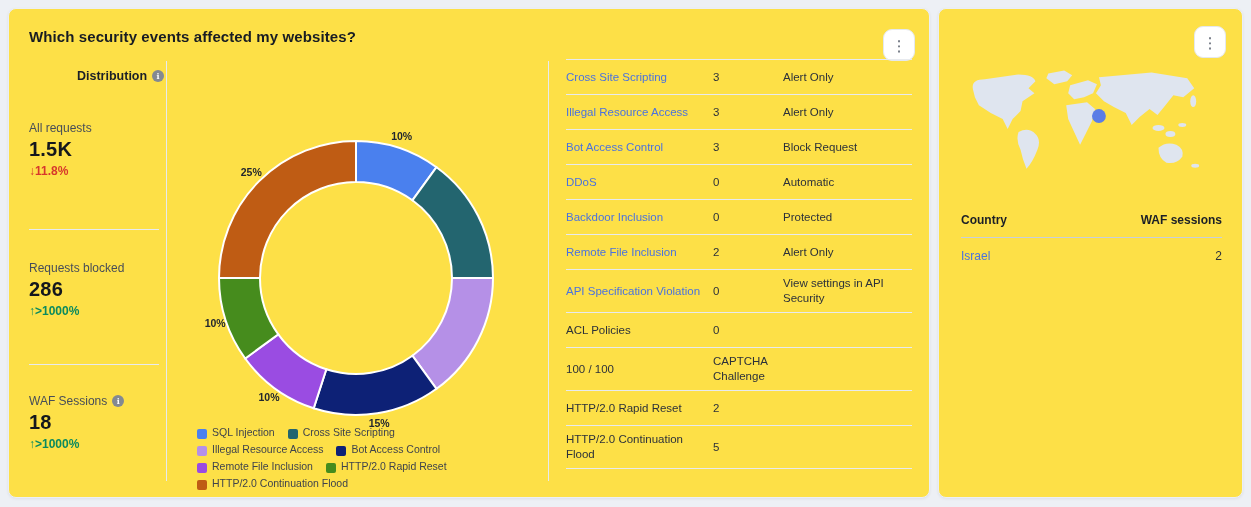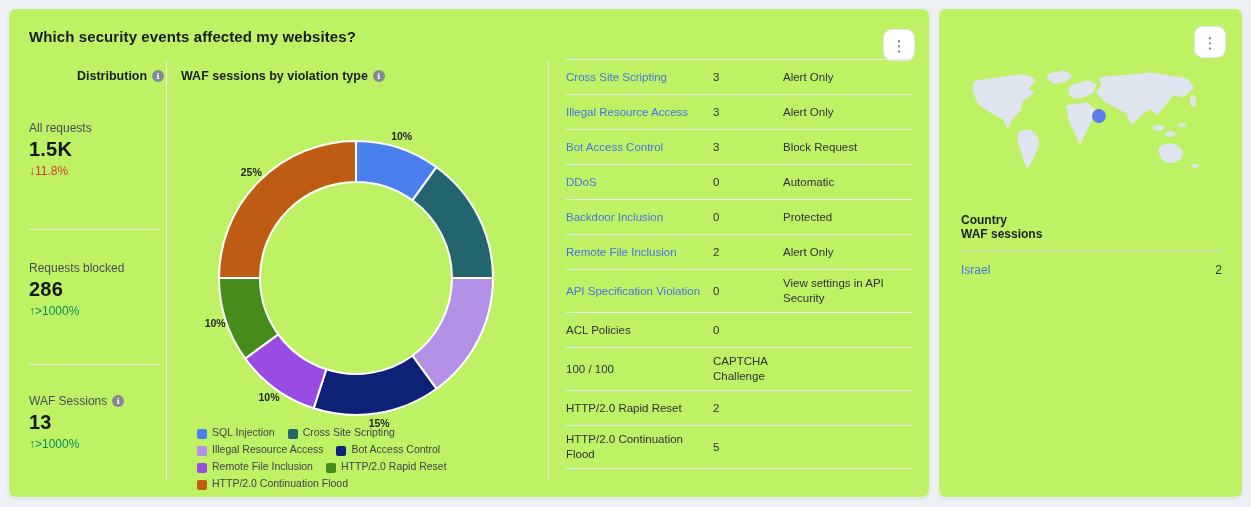--- a/index.html
+++ b/index.html
@@ -1,53 +1,53 @@
 <!DOCTYPE html>
 <html><head>
 <meta charset="utf-8">
 <style>
   * { margin:0; padding:0; box-sizing:border-box; }
   html,body { width:1251px; height:507px; background:#edf0f5; font-family:"Liberation Sans", sans-serif; overflow:hidden; }
-  .card { position:absolute; background:#bef264; border-radius:8px; border:1px solid #eceff4; box-shadow:0 1px 3px rgba(20,30,50,.07); }
+  .card { position:absolute; background:#fde047; border-radius:8px; border:1px solid #eceff4; box-shadow:0 1px 3px rgba(20,30,50,.07); }
   #left-card  { left:8px;  top:8px; width:922px; height:490px; }
   #right-card { left:938px; top:8px; width:305px; height:490px; }
   .card-title { position:absolute; font-size:15px; font-weight:bold; color:#181c23; letter-spacing:.1px; }
   .kebab { position:absolute; width:32px; height:32px; border:1px solid #e4e8ee; border-radius:9px; background:#fff;
            display:flex; align-items:center; justify-content:center; color:#59606e; font-size:15px; line-height:1; cursor:pointer; }
   .info { display:inline-block; width:12px; height:12px; border-radius:50%; background:#838992; color:#fff;
           font-size:8px; font-weight:bold; text-align:center; line-height:12px; vertical-align:1px; margin-left:5px; font-family:"DejaVu Serif", serif; }
   .sec-head { font-size:12.5px; font-weight:bold; color:#1b1f27; }
   .vdiv { position:absolute; width:1px; background:#e7eaef; top:52px; bottom:16px; }
   .hdiv { position:absolute; height:1px; background:#e7eaef; }
   
   .metric { position:absolute; left:20px; width:128px; }
   .metric .lbl { font-size:12px; color:#474d58; margin-bottom:3px; }
   .metric .val { font-size:20px; font-weight:bold; color:#14171d; letter-spacing:.2px; }
-  .metric .delta { font-size:12px; margin-top:3px; font-weight:400; }
+  .metric .delta { font-size:12px; margin-top:3px; font-weight:700; }
   .delta.down { color:#d7382c; }
   .delta.up   { color:#0b8a5e; }
   
   #donut-svg { position:absolute; left:172px; top:100px; }
   .slice-label { font-size:10.5px; font-weight:bold; fill:#23272e; }
   
   #legend { position:absolute; left:188px; top:416px; width:350px; font-size:10.5px; color:#3f434c; line-height:14px; }
   .legend-item { display:inline-flex; align-items:flex-end; margin-right:13px; white-space:nowrap; }
   .legend-swatch { width:10px; height:10px; border-radius:2px; margin-right:5px; flex:0 0 auto; }
   
   #events-table { position:absolute; left:557px; top:50px; width:346px; border-top:1px solid #e7eaef; }
   .ev-row { display:grid; grid-template-columns:147px 70px 1fr; align-items:center; border-bottom:1px solid #e7eaef;
             min-height:35px; padding:6px 0; font-size:11.5px; line-height:15px; color:#2c313a; }
   .ev-name { padding-right:10px; display:flex; align-items:center; }
   .ev-name .info { flex:0 0 auto; margin-left:8px; background:#6b717c; }
   .link { color:#4a72df; cursor:pointer; text-decoration:none; }
   
   #country-map { position:absolute; left:24px; top:56px; }
   #country-table { position:absolute; left:22px; right:20px; top:196px; }
   .ct-head { display:flex; justify-content:space-between; font-size:12px; font-weight:bold; color:#1b1f27;
-             padding:8px 0 10px 0; border-bottom:1px solid #c8cfda;flex-direction:column; }
+             padding:8px 0 10px 0; border-bottom:1px solid #c8cfda; }
   .ct-row { display:flex; justify-content:space-between; font-size:12px; padding:11px 0; color:#2c313a; }
 </style>
 </head>
 <body>
 
 <div class="card" id="left-card">
   <div class="card-title" style="left:20px; top:19px;">Which security events affected my websites?</div>
   <div class="kebab" style="right:14px; top:20px;">
     <span>⋮</span>
   </div>
@@ -61,32 +61,29 @@
   <div class="val">1.5K</div>
   <div class="delta down">↓11.8%</div>
       </div>
       <div class="metric" style="top: 252px;">
         <div class="lbl">Requests blocked</div>
   <div class="val">286</div>
   <div class="delta up">↑&gt;1000%</div>
       </div>
       <div class="metric" style="top: 385px;">
         <div class="lbl">WAF Sessions<span class="info">i</span></div>
-  <div class="val">13</div>
+  <div class="val">18</div>
   <div class="delta up">↑&gt;1000%</div>
       </div>
     </div>
   <div class="hdiv" style="left:20px; width:130px; top:220px;"></div>
   <div class="hdiv" style="left:20px; width:130px; top:355px;"></div>
 
   <div class="vdiv" style="left:157px;"></div>
 
-  <div class="sec-head" style="position:absolute; left:172px; top:60px;">
-    <span>WAF sessions by violation type</span><span class="info">i</span>
-  </div>
   <svg id="donut-svg" width="370" height="332" viewBox="0 0 370 332">
       <path d="M175.0 32.0 A137 137 0 0 1 255.5 58.2 L231.4 91.3 A96 96 0 0 0 175.0 73.0 Z" fill="#4a80ee" stroke="#fff" stroke-width="2"></path>
       <text x="220.7" y="31.2" text-anchor="middle" class="slice-label">10%</text>
       <path d="M255.5 58.2 A137 137 0 0 1 312.0 169.0 L271.0 169.0 A96 96 0 0 0 231.4 91.3 Z" fill="#23656f" stroke="#fff" stroke-width="2"></path>
       <path d="M312.0 169.0 A137 137 0 0 1 255.5 279.8 L231.4 246.7 A96 96 0 0 0 271.0 169.0 Z" fill="#b590e7" stroke="#fff" stroke-width="2"></path>
       <path d="M255.5 279.8 A137 137 0 0 1 132.7 299.3 L145.3 260.3 A96 96 0 0 0 231.4 246.7 Z" fill="#0d2176" stroke="#fff" stroke-width="2"></path>
       <text x="198.2" y="318.2" text-anchor="middle" class="slice-label">15%</text>
       <path d="M132.7 299.3 A137 137 0 0 1 64.2 249.5 L97.3 225.4 A96 96 0 0 0 145.3 260.3 Z" fill="#9a4ce2" stroke="#fff" stroke-width="2"></path>
       <text x="88.0" y="291.7" text-anchor="middle" class="slice-label">10%</text>
       <path d="M64.2 249.5 A137 137 0 0 1 38.0 169.0 L79.0 169.0 A96 96 0 0 0 97.3 225.4 Z" fill="#468c1d" stroke="#fff" stroke-width="2"></path>

